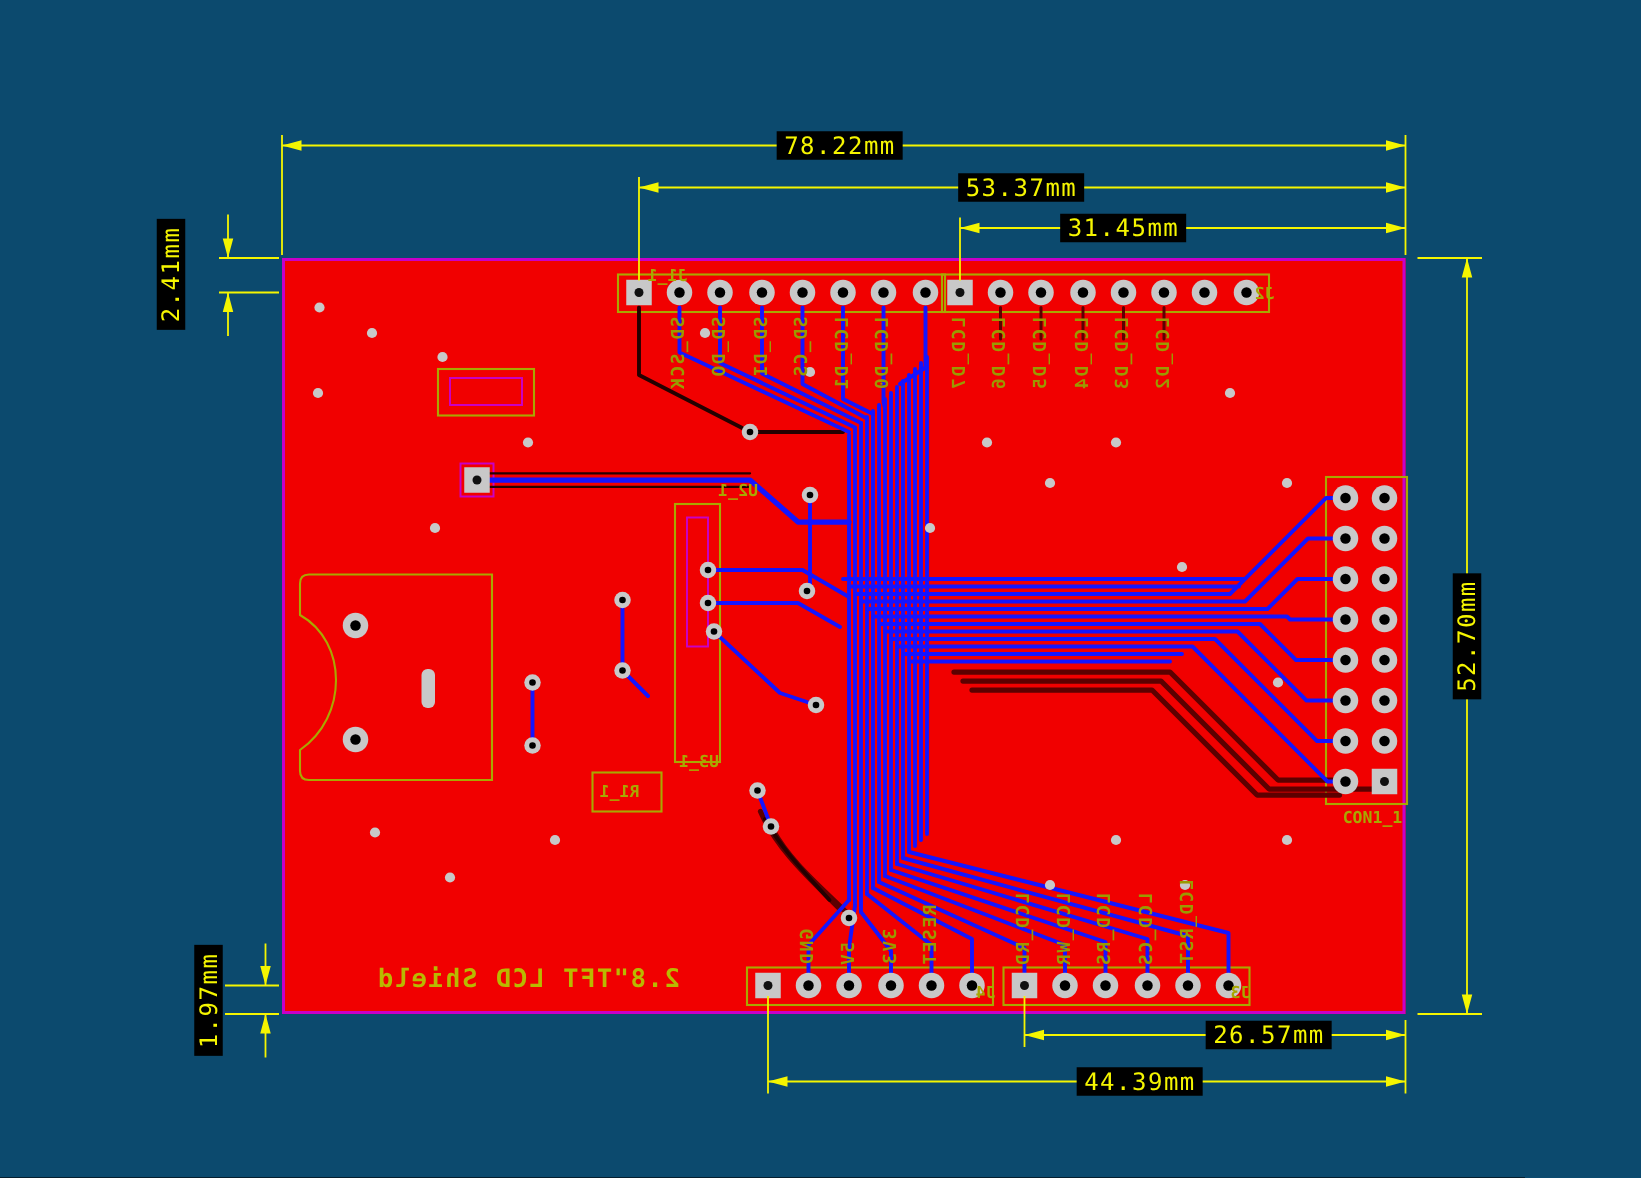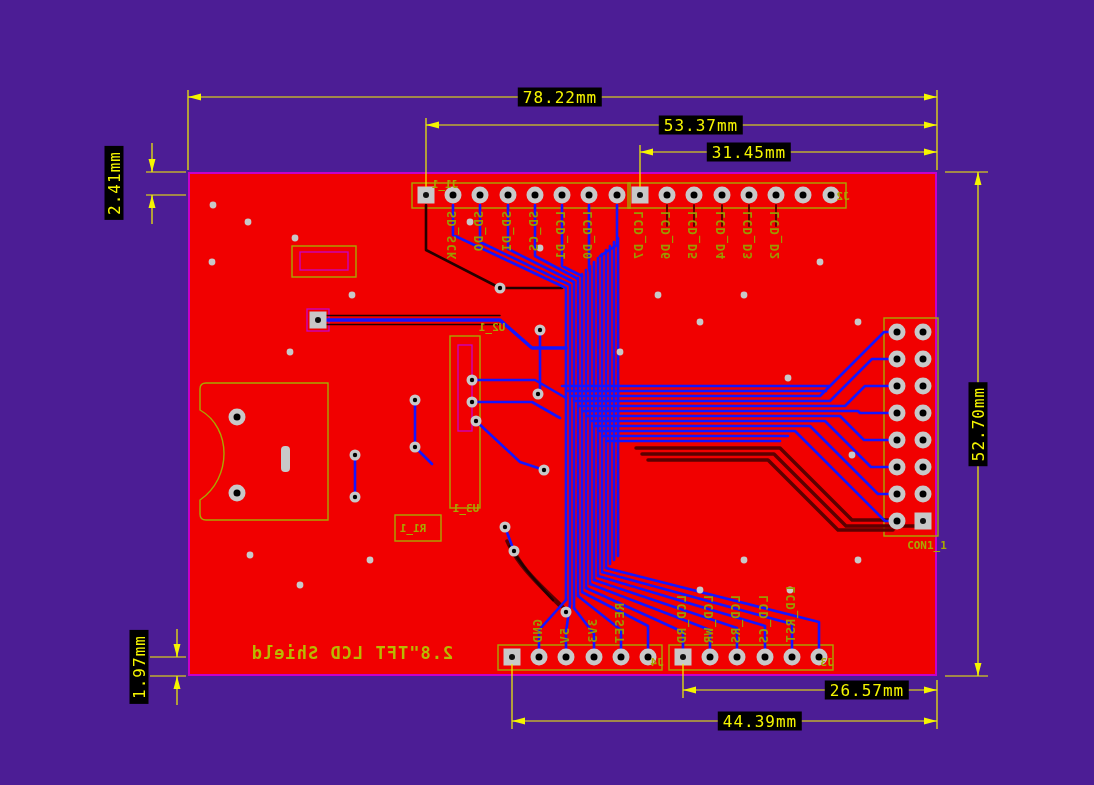--- a/index.html
+++ b/index.html
@@ -1,26 +1,26 @@
 <!DOCTYPE html>
 <html><head>
 <meta charset="utf-8">
 <style>
   html,body{margin:0;padding:0;background:#000;}
   body{width:1094px;height:785px;overflow:hidden;font-family:"DejaVu Sans Mono",monospace;}
-  .canvas{position:relative;width:1094px;height:785px;background:#4c1d95;}
+  .canvas{position:relative;width:1094px;height:785px;background:#0c4a6e;}
   .board{position:absolute;left:188px;top:172px;width:749px;height:504px;
          background:#f10000;border:2px solid #c800c8;box-sizing:border-box;z-index:1;}
   svg.art{position:absolute;left:0;top:0;z-index:2;}
   .dim{position:absolute;color:#f5f500;font:16px "DejaVu Sans Mono",monospace;letter-spacing:1px;
        background:#000;padding:0 5px;transform:translate(-50%,-50%);white-space:nowrap;z-index:5;}
   .dim.vert{transform:translate(-50%,-50%) rotate(-90deg);}
   .silk{position:absolute;color:#a8a800;font:bold 11px "DejaVu Sans Mono",monospace;
         transform:translate(-50%,-50%) scaleX(-1);white-space:nowrap;z-index:4;}
-  .silk.plain{transform:translate(-50%,-50%);margin-left:12px;}
+  .silk.plain{transform:translate(-50%,-50%);}
   .silk.title{font:bold 17px "DejaVu Sans Mono",monospace;color:#b9b900;letter-spacing:1px;}
   .vlabel{position:absolute;writing-mode:vertical-rl;transform:scaleX(-1);color:#9a9a00;
           font:bold 12px "DejaVu Sans Mono",monospace;letter-spacing:1px;z-index:4;line-height:13px;}
 </style>
 </head>
 <body>
 
 <div class="canvas">
 
   <div class="board"></div>
@@ -190,23 +190,23 @@
     <g stroke="#f5f500" stroke-width="1.2" fill="none">
       <path d="M188 170 V90 M937 170 V90 M426 187 V118 M640 187 V145 M945 172 H988 M945 676 H988 M146 172 H186 M146 195 H186 M150 657 H186 M150 676 H186 M683 664 V698 M512 664 V729 M937 680 V729"></path>
       <path d="M188 97 H937 M426 125 H937 M640 152 H937 M683 690 H937 M512 721 H937 M978 172 V676 M152 143 V172 M152 195 V224 M177 629 V657 M177 676 V705"></path>
     </g>
     <g fill="#f5f500" stroke="none">
       <path d="M188 97 l13 -3.5 v7 z M937 97 l-13 -3.5 v7 z M426 125 l13 -3.5 v7 z M937 125 l-13 -3.5 v7 z M640 152 l13 -3.5 v7 z M937 152 l-13 -3.5 v7 z M683 690 l13 -3.5 v7 z M937 690 l-13 -3.5 v7 z M512 721 l13 -3.5 v7 z M937 721 l-13 -3.5 v7 z M978 172 l-3.5 13 h7 z M978 676 l-3.5 -13 h7 z M152 172 l-3.5 -13 h7 z M152 195 l-3.5 13 h7 z M177 657 l-3.5 -13 h7 z M177 676 l-3.5 13 h7 z"></path>
     </g>
   </svg>
 
   <div class="dim" style="left:560px;top:97px">78.22mm</div>
-  <div class="dim" style="left:701px;top:125px">53.37mm</div>
+  <div class="dim" style="left:681px;top:125px">53.37mm</div>
   <div class="dim" style="left:749px;top:152px">31.45mm</div>
-  <div class="dim" style="left:867px;top:690px">26.57mm</div>
+  <div class="dim" style="left:846px;top:690px">26.57mm</div>
   <div class="dim" style="left:760px;top:721px">44.39mm</div>
   <div class="dim vert" style="left:978px;top:424px">52.70mm</div>
   <div class="dim vert" style="left:114px;top:183px">2.41mm</div>
   <div class="dim vert" style="left:139px;top:667px">1.97mm</div>
 
   <div class="silk" style="left:445px;top:184px">J1_1</div>
   <div class="silk" style="left:843px;top:196px">J2</div>
   <div class="silk" style="left:657px;top:662px">J4</div>
   <div class="silk" style="left:827px;top:662px">J3</div>
   <div class="silk plain" style="left:915px;top:545px">CON1_1</div>

